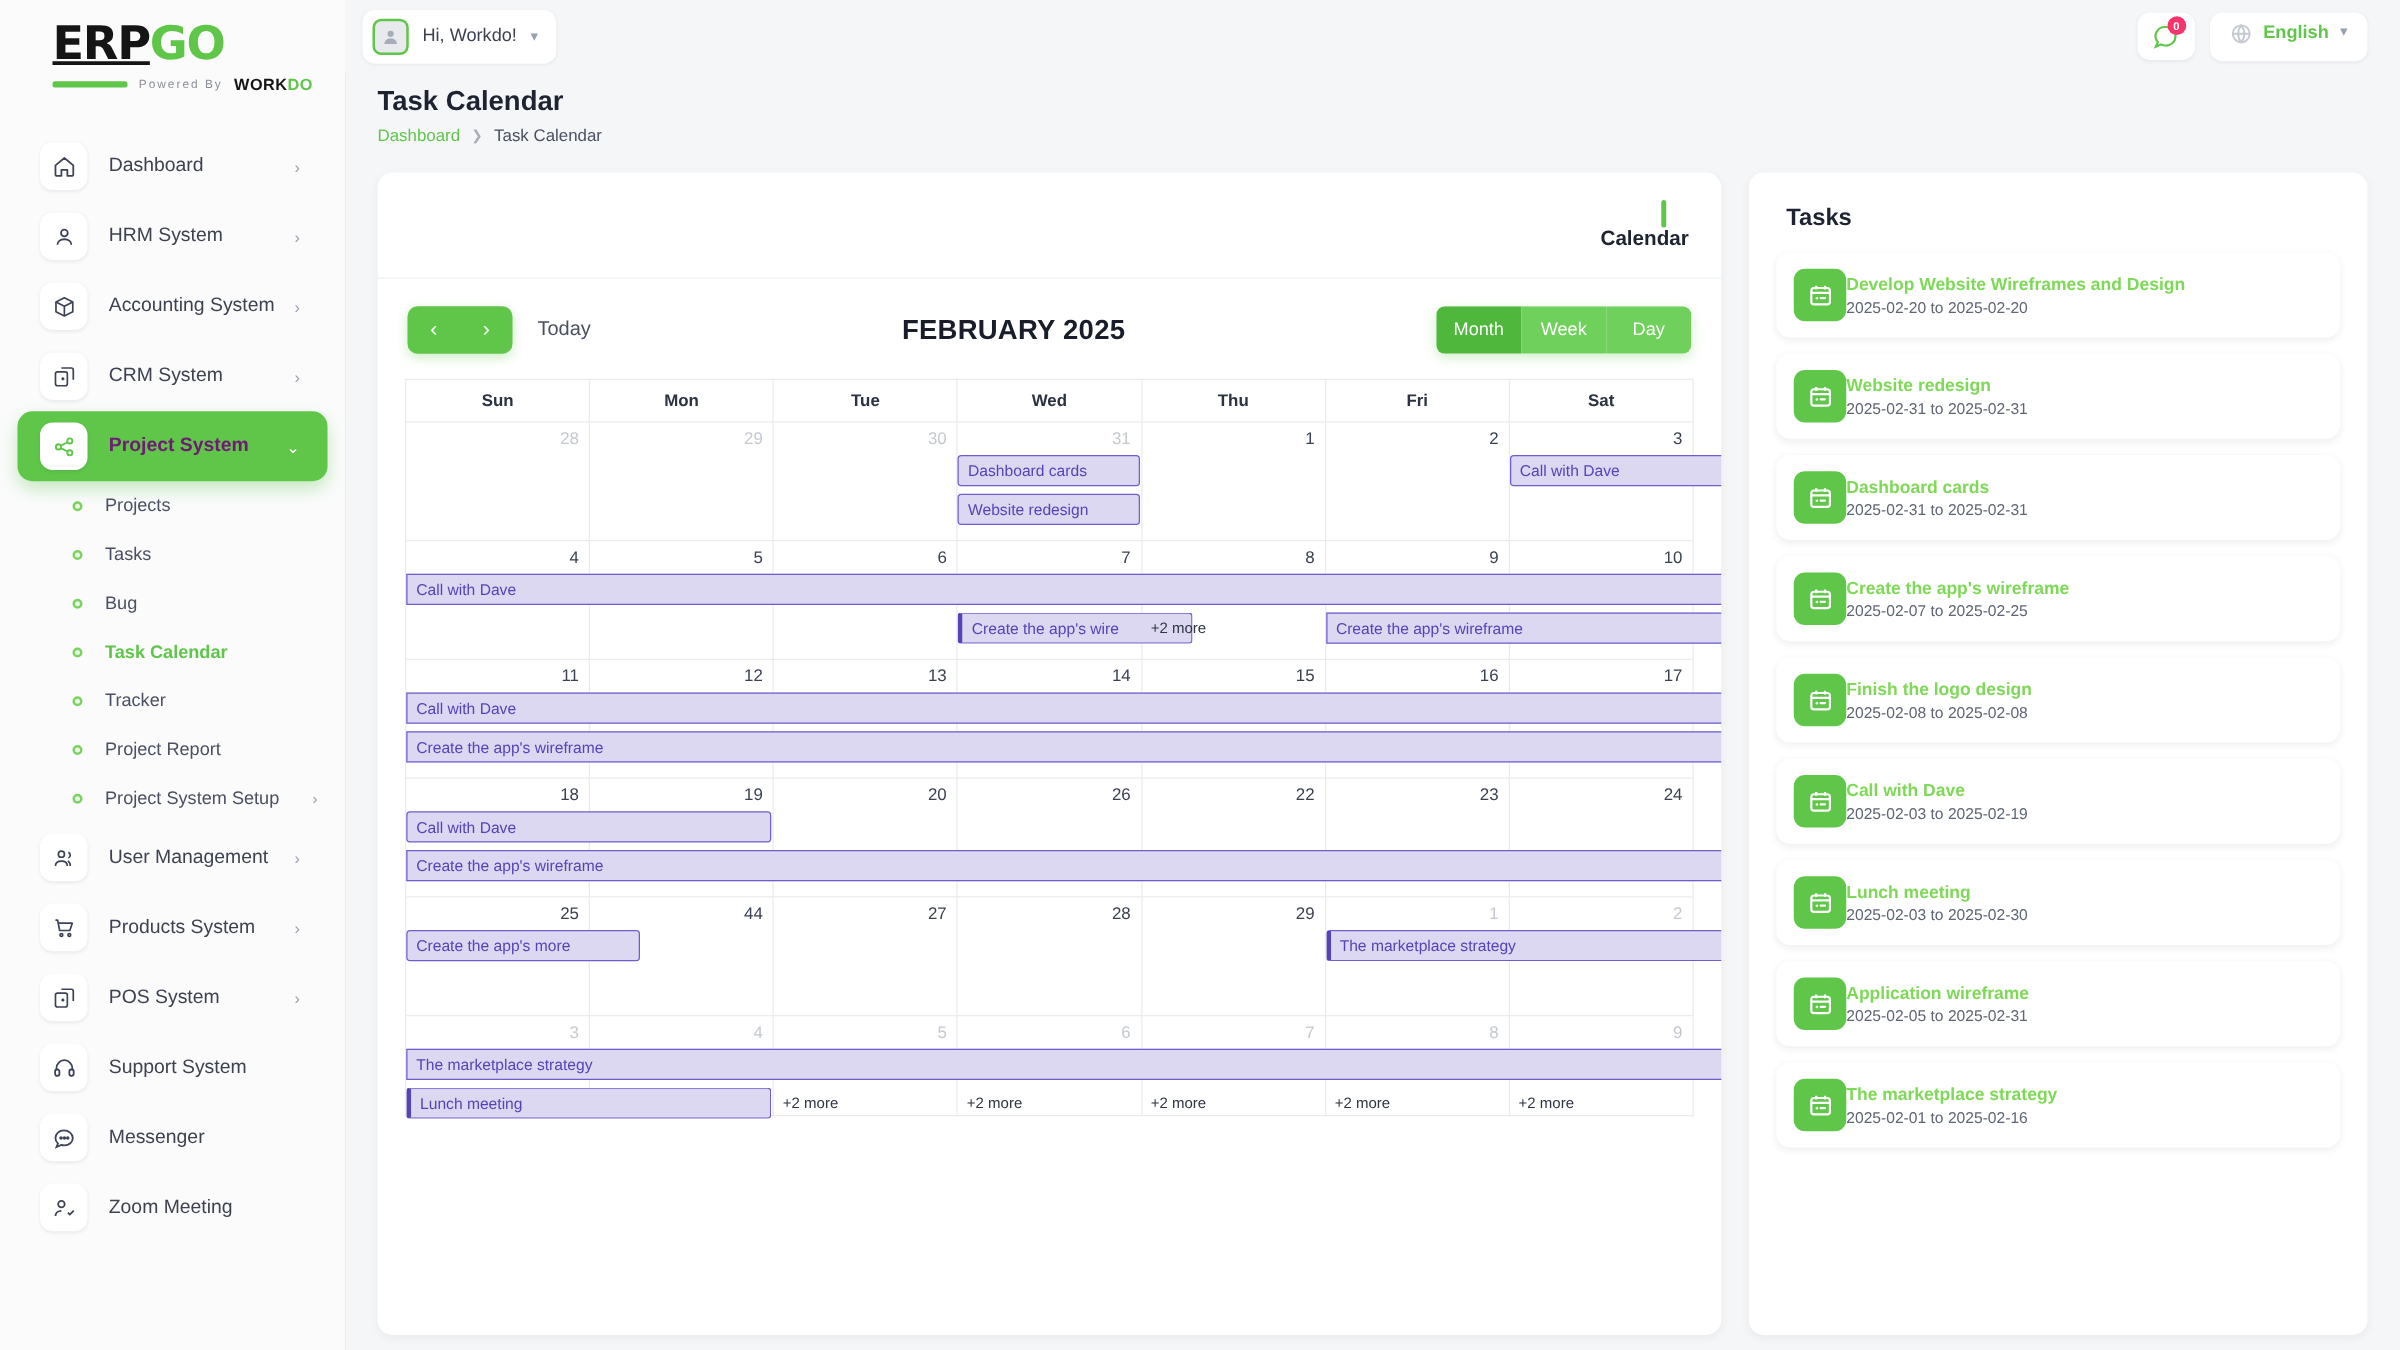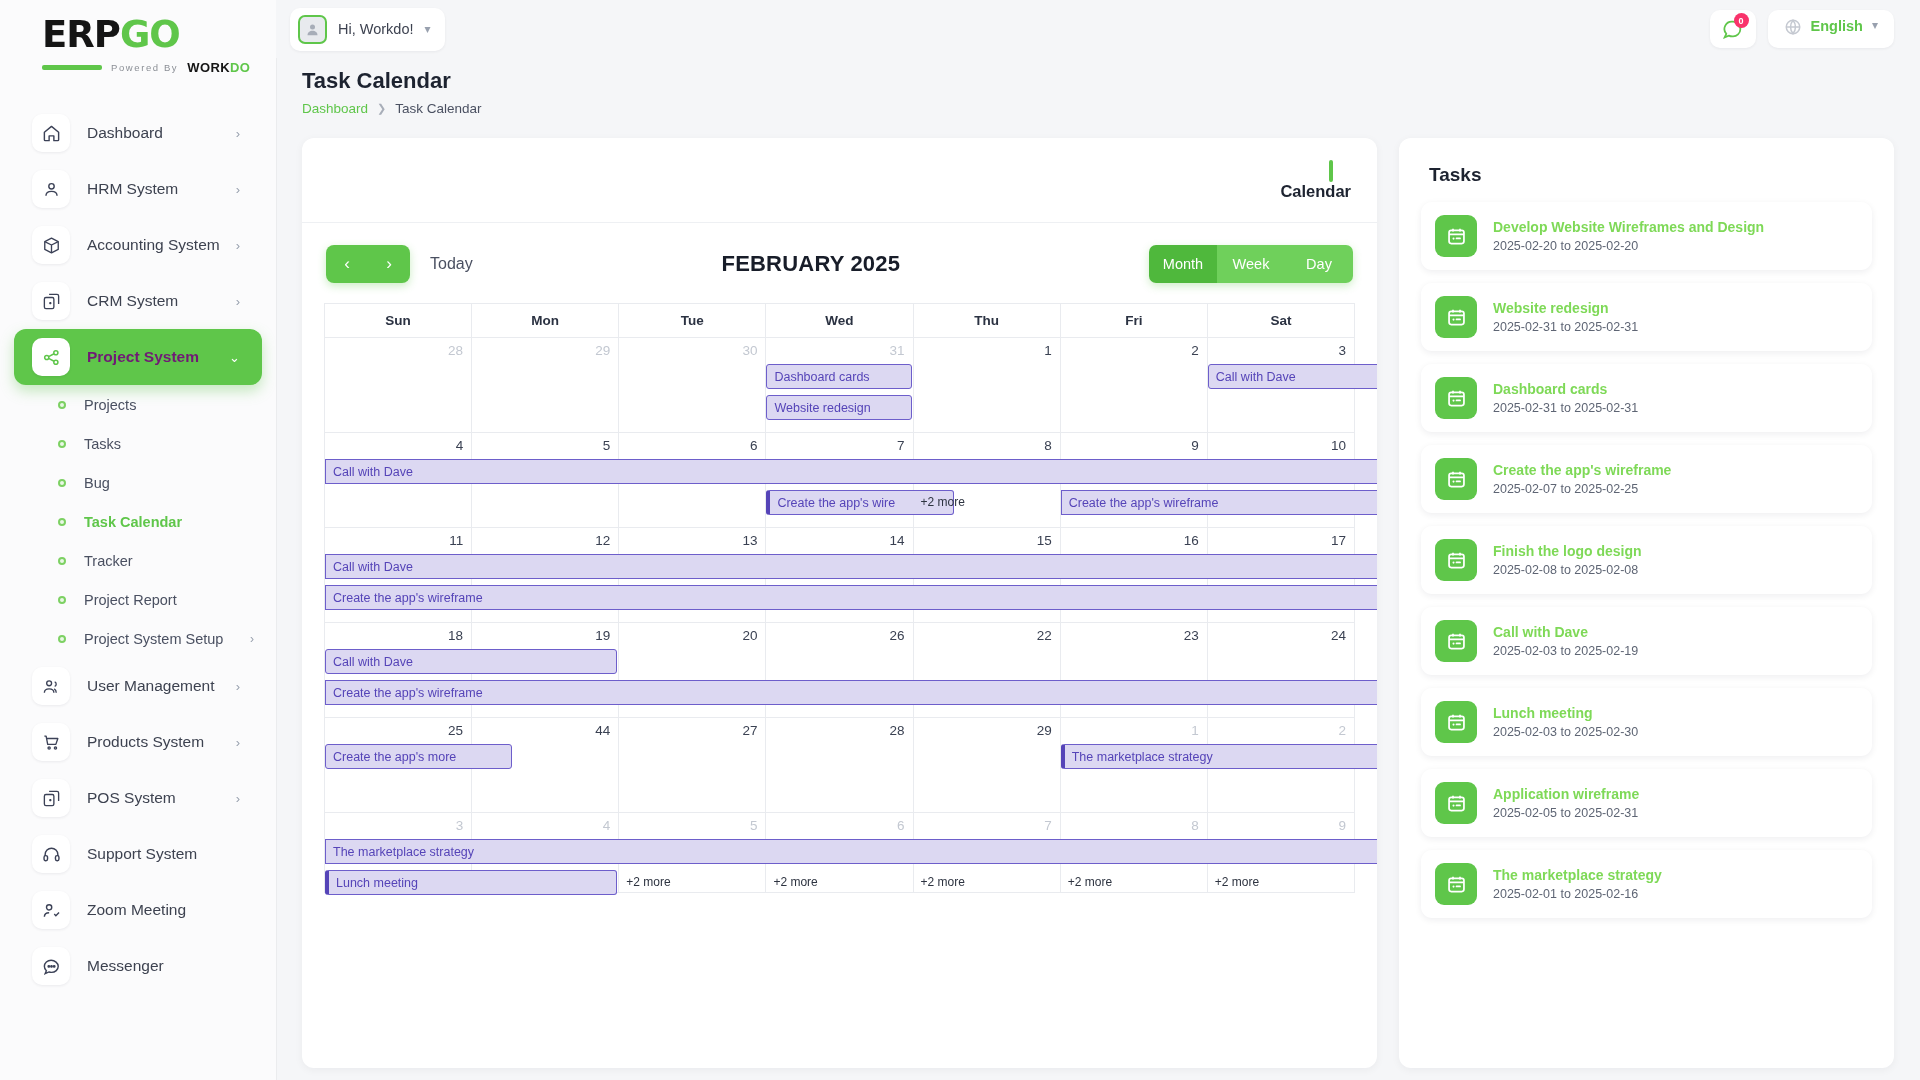--- a/index.html
+++ b/index.html
@@ -15,21 +15,21 @@
   .sidebar {
     width: 276px; height: 1080px;
     background: #fbfbfc;
     flex: 0 0 276px;
     position: relative;
     overflow: hidden;
     box-shadow: 1px 0 0 rgba(0,0,0,0.04);
   }
   .logo-wrap { padding: 16px 0 10px 42px; }
   .logo-text { font-size: 37px; font-weight: 800; letter-spacing: -1px; line-height: 1; font-family:"DejaVu Sans", sans-serif; }
-  .logo-erp { color: #151515; }
+  .logo-erp { color: #151515; text-decoration: underline; }
   .logo-go { color: #5fc64a; }
   .logo-sub { display:flex; align-items:center; gap:9px; margin-top: 7px; }
   .logo-bar { width: 60px; height: 5px; background: #5fc64a; border-radius:2px; }
   .logo-powered { font-size: 9.5px; color:#8b8f96; letter-spacing:1.6px; }
   .logo-workdo { font-size: 13px; font-weight: 800; letter-spacing:0.4px; }
   .wd-dark { color:#151515; } .wd-green { color:#5fc64a; }
 
   .nav { margin-top: 20px; }
   .nav-item {
     display: flex; align-items: center;
@@ -164,21 +164,21 @@
   .evt.band { border-radius:0; border-left-width:1px; }
   .evt.leftcap { border-left:4px solid #5544b8; }
   .more {
     position:absolute; font-size:12px; color:#2d3340; cursor:pointer;
   }
 
   
   .tasks-card { flex:1; min-width:0; height: 930px; padding: 22px 22px 0 22px; overflow:hidden; }
   .tasks-title { font-size:19px; font-weight:700; color:#1d2330; margin: 4px 0 16px 8px; }
   .task-row {
-    display:flex; align-items:center; gap:16px;
+    display:flex; align-items:center; 
     background:#fff; border-radius:11px; padding: 13px 14px;
     box-shadow: 0 2px 7px rgba(20,20,40,0.07);
     margin-bottom: 13px; cursor:pointer;
   }
   .task-ico {
     width:42px; height:42px; flex:0 0 42px; border-radius:9px;
     background:#5fc64a; display:flex; align-items:center; justify-content:center; color:#fff;
   }
   .task-name { font-size:14px; font-weight:700; color:#7ed957; margin-bottom:4px; }
   .task-date { font-size:12.5px; color:#5e6574; }
@@ -321,37 +321,37 @@
               <path d="M4 14v-2a8 8 0 0 1 16 0v2"></path>
               <rect x="2.6" y="13.4" width="4.4" height="6.4" rx="2"></rect>
               <rect x="17" y="13.4" width="4.4" height="6.4" rx="2"></rect>
             </svg>
           </span>
           <span class="lbl">Support System</span>
         </div>
         <div class="nav-item">
           <span class="ico">
             <svg width="19" height="19" viewBox="0 0 24 24" fill="none" stroke="currentColor" stroke-width="1.8">
-              <circle cx="9" cy="8" r="3.3"></circle>
-              <path d="M3 20c0-3.4 2.7-5.2 6-5.2"></path>
-              <path d="m15.5 16.5 2 2 4-4"></path>
-            </svg>
-          </span>
-          <span class="lbl">Zoom Meeting</span>
-        </div>
-        <div class="nav-item">
-          <span class="ico">
-            <svg width="19" height="19" viewBox="0 0 24 24" fill="none" stroke="currentColor" stroke-width="1.8">
               <path d="M20.5 11.8c0 4.2-3.8 7.6-8.5 7.6a10 10 0 0 1-3.2-.5L4 21l1.5-3.6a7.3 7.3 0 0 1-2.5-5.6C3 7.6 6.8 4.2 11.5 4.2s9 3.4 9 7.6z"></path>
               <circle cx="8.6" cy="11.9" r=".9" fill="currentColor"></circle>
               <circle cx="12" cy="11.9" r=".9" fill="currentColor"></circle>
               <circle cx="15.4" cy="11.9" r=".9" fill="currentColor"></circle>
             </svg>
           </span>
           <span class="lbl">Messenger</span>
+        </div>
+        <div class="nav-item">
+          <span class="ico">
+            <svg width="19" height="19" viewBox="0 0 24 24" fill="none" stroke="currentColor" stroke-width="1.8">
+              <circle cx="9" cy="8" r="3.3"></circle>
+              <path d="M3 20c0-3.4 2.7-5.2 6-5.2"></path>
+              <path d="m15.5 16.5 2 2 4-4"></path>
+            </svg>
+          </span>
+          <span class="lbl">Zoom Meeting</span>
         </div>
       </nav>
   </aside>
 
   <section class="main">
 
     <div class="topbar">
       <div class="userchip">
         <span class="avatar">
           <svg width="15" height="15" viewBox="0 0 24 24" fill="currentColor">

